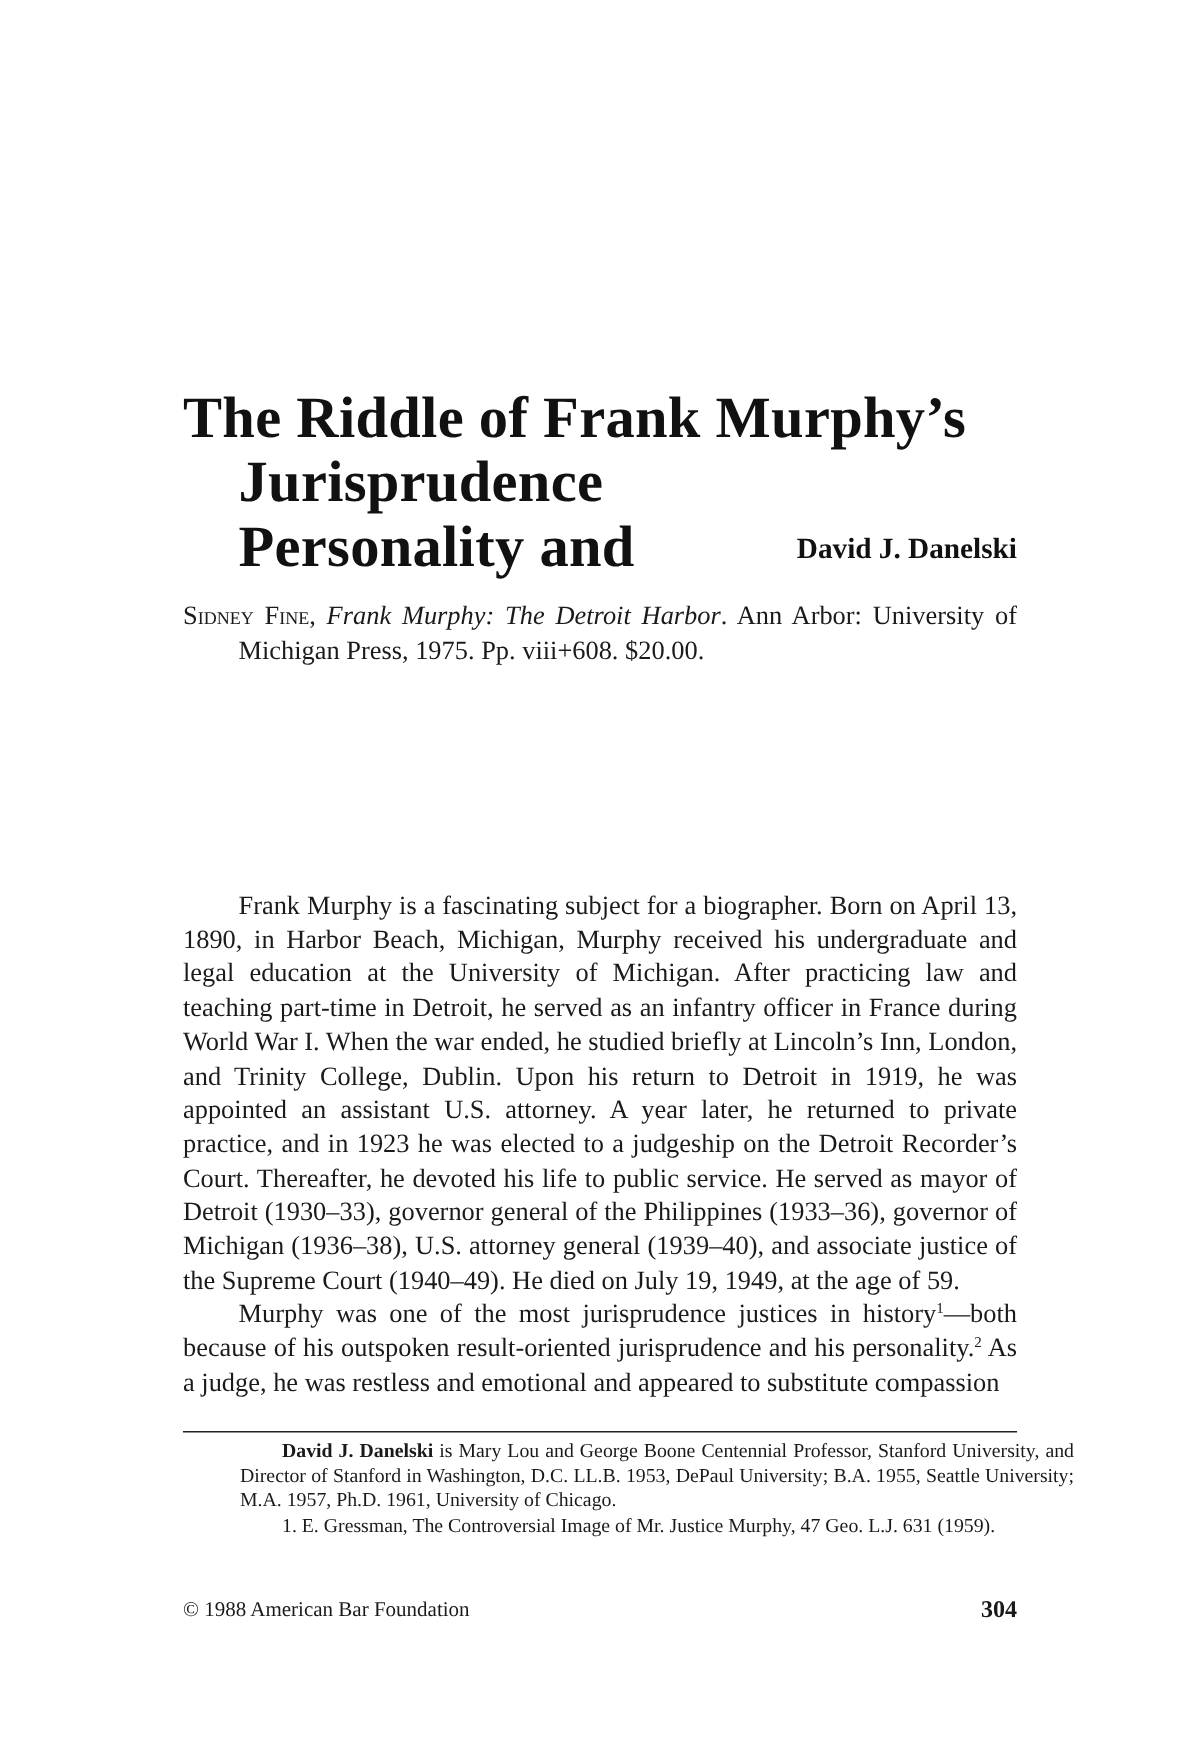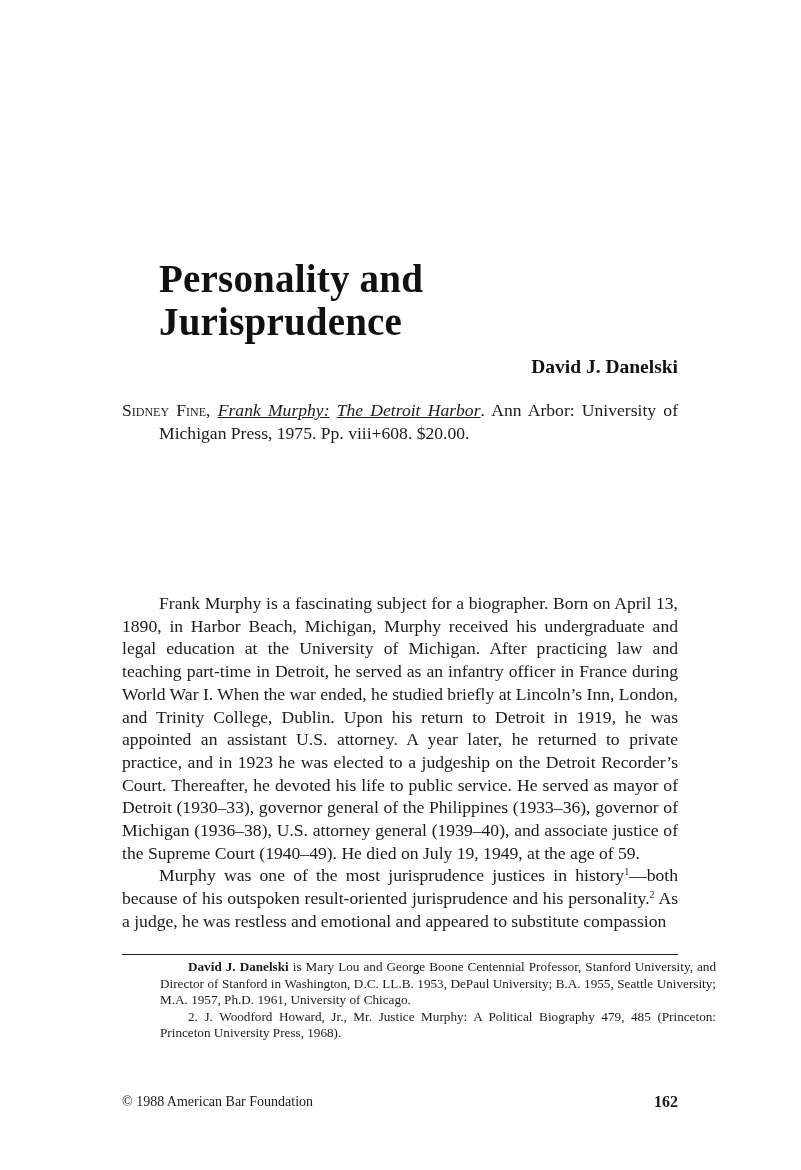--- a/index.html
+++ b/index.html
@@ -19,69 +19,70 @@
   .author {
     position: absolute; right: 0; top: 356px;
     font-size: 19.5px; font-weight: bold; white-space: nowrap; color: #111;
   }
   .biblio { position: absolute; left: 0; top: 399px; width: 556px; }
   .entry {
     font-size: 17.6px; line-height: 23px; text-align: justify;
     padding-left: 37px; text-indent: -37px; margin: 0 0 16px 0;
   }
   .entry .sc { font-variant: small-caps; }
-  .entry i { font-style: italic; text-decoration: underline; }
+  .entry i { font-style: italic; }
   .body-text { position: absolute; left: 0; top: 592px; width: 556px; }
   .para {
     font-size: 17.6px; line-height: 22.7px; text-align: justify;
     text-indent: 37px; margin: 0;
   }
   .para sup { font-size: 10px; line-height: 0; vertical-align: 6px; }
   .rule {
     position: absolute; left: 0; top: 954px; width: 556px; height: 0;
     border-top: 1.3px solid #222;
   }
   .footnotes { position: absolute; left: 0; top: 959px; width: 556px; margin-left: 38px; }
   .fn {
     font-size: 13.2px; line-height: 16.5px; text-align: justify;
     text-indent: 28px; margin: 0;
   }
   .fn b { font-weight: bold; }
   .footer {
-    position: absolute; left: 0; top: 1094px; width: 556px; height: 20px;
+    position: absolute; left: 0; top: 1066px; width: 556px; height: 20px;
   }
   .copyright { position: absolute; left: 0; top: 0; font-size: 14px; white-space: nowrap; }
   .pagenum { position: absolute; right: 0; top: -1px; font-size: 16px; font-weight: bold; }
 </style>
 </head>
 <body>
 
 <div class="page">
 
   <h1 class="title">
+    <span class="line">The Riddle of Frank Murphy’s</span>
+    <span class="line indent">Jurisprudence</span>
     <span class="line indent">Personality and</span>
-    <span class="line indent">Jurisprudence</span>
   </h1>
 
   <div class="author">David J. Danelski</div>
 
   <div class="biblio">
     <p class="entry"><span class="sc">Sidney Fine</span>, <i>Frank Murphy:</i> <i>The Detroit Harbor</i><span>. Ann Arbor: University of Michigan Press, 1975. Pp. viii+608. $20.00.</span></p>
   </div>
 
   <div class="body-text">
     <p class="para">Frank Murphy is a fascinating subject for a biographer. Born on April 13, 1890, in Harbor Beach, Michigan, Murphy received his undergraduate and legal education at the University of Michigan. After practicing law and teaching part-time in Detroit, he served as an infantry officer in France during World War I. When the war ended, he studied briefly at Lincoln’s Inn, London, and Trinity College, Dublin. Upon his return to Detroit in 1919, he was appointed an assistant U.S. attorney. A year later, he returned to private practice, and in 1923 he was elected to a judgeship on the Detroit Recorder’s Court. Thereafter, he devoted his life to public service. He served as mayor of Detroit (1930–33), governor general of the Philippines (1933–36), governor of Michigan (1936–38), U.S. attorney general (1939–40), and associate justice of the Supreme Court (1940–49). He died on July 19, 1949, at the age of 59.</p>
     <p class="para"><span>Murphy was one of the most jurisprudence justices in history</span><sup>1</sup><span>—both because of his outspoken result-oriented jurisprudence and his personality.</span><sup>2</sup><span> As a judge, he was restless and emotional and appeared to substitute compassion</span></p>
   </div>
 
   <div class="rule"></div>
 
   <div class="footnotes">
     <p class="fn"><b>David J. Danelski</b><span> is Mary Lou and George Boone Centennial Professor, Stanford University, and Director of Stanford in Washington, D.C. LL.B. 1953, DePaul University; B.A. 1955, Seattle University; M.A. 1957, Ph.D. 1961, University of Chicago.</span></p>
-    <p class="fn">2. J. Woodford Howard, Jr., Mr. Justice Murphy: A Political Biography 479, 485 (Princeton: Princeton University Press, 1968).</p>
+    <p class="fn">1. E. Gressman, The Controversial Image of Mr. Justice Murphy, 47 Geo. L.J. 631 (1959).</p>
   </div>
 
   <div class="footer">
     <span class="copyright">© 1988 American Bar Foundation</span>
-    <span class="pagenum">162</span>
+    <span class="pagenum">304</span>
   </div>
 
 </div>
 
 </body></html>

